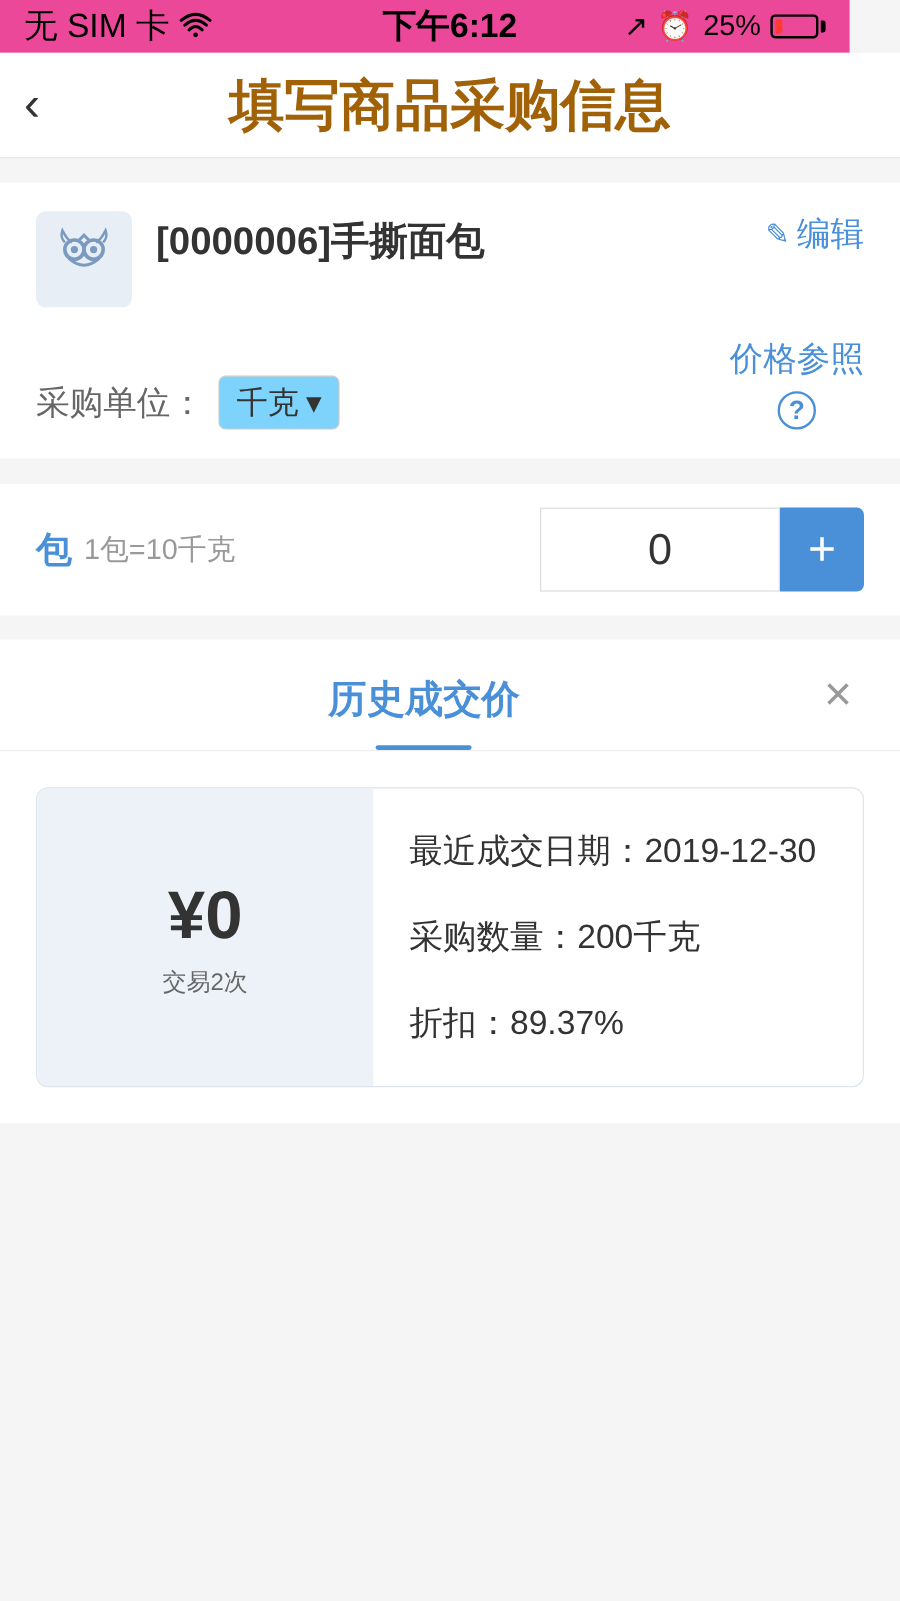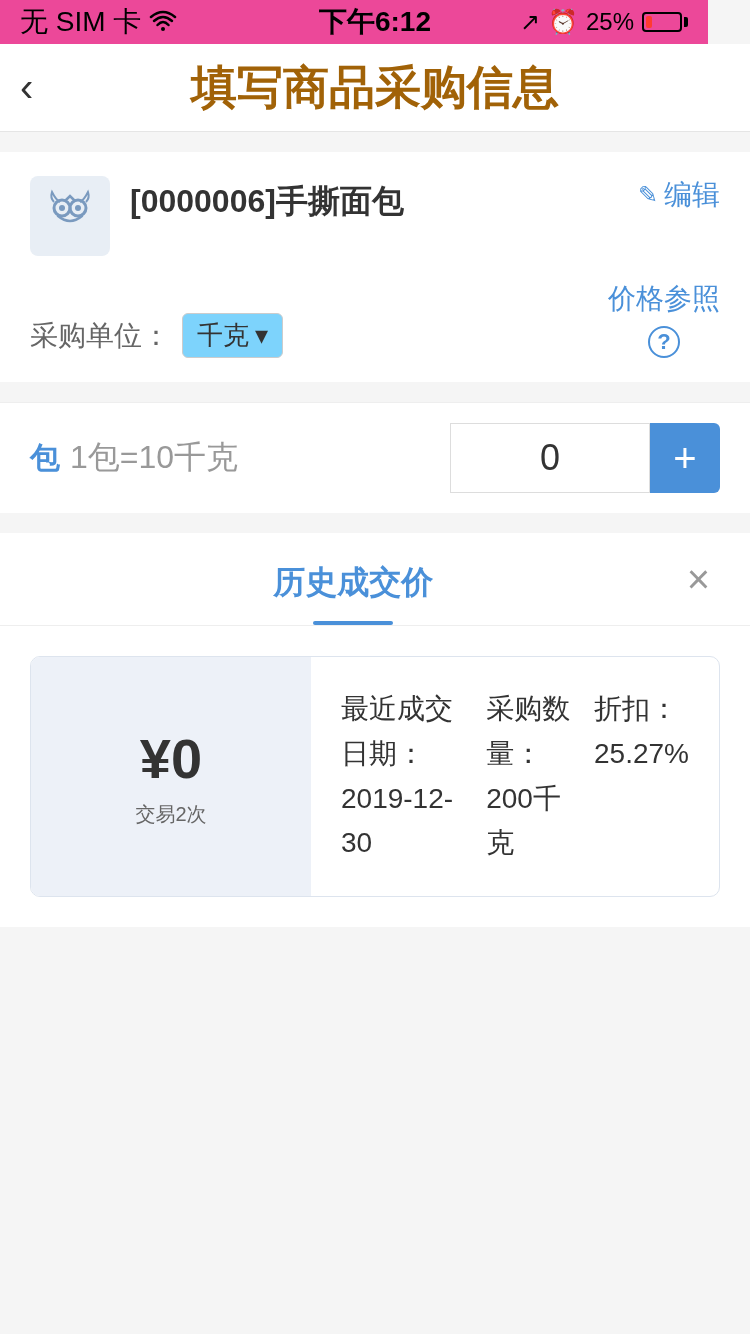--- a/index.html
+++ b/index.html
@@ -207,21 +207,21 @@
       gap: 10px;
       font-size: 30px;
       color: #333;
     }
     .unit-badge {
       font-size: 30px;
       font-weight: 600;
       color: #4a90d9;
     }
     .unit-hint {
-      font-size: 32px;
+      font-size: 24px;
       color: #999;
     }
     .quantity-right {
       display: flex;
       align-items: center;
       gap: 0;
     }
     .qty-input {
       width: 200px;
       height: 70px;
@@ -317,22 +317,22 @@
     }
     .price-count {
       font-size: 20px;
       color: #666;
       margin-top: 10px;
     }
     .price-card-right {
       flex: 1;
       padding: 30px 30px;
       display: flex;
-      flex-direction: row;
-      gap: 14px;
+      flex-direction: column;
+      gap: 27px;
     }
     .detail-line {
       font-size: 28px;
       color: #333;
       line-height: 1.6;
     }
 
     
     .footer-space {
       height: 600px;
@@ -440,20 +440,20 @@
         <span class="price-count">交易2次</span>
       </div>
       <div class="price-card-right">
         <div class="detail-line">
           <span>最近成交日期：</span><span>2019-12-30</span>
         </div>
         <div class="detail-line">
           <span>采购数量：</span><span>200千克</span>
         </div>
         <div class="detail-line">
-          <span>折扣：</span><span>25.27%</span>
+          <span>折扣：</span><span>89.37%</span>
         </div>
       </div>
     </div>
   </div>
 </div>
 
 <div class="footer-space"></div>
 
 </body></html>

